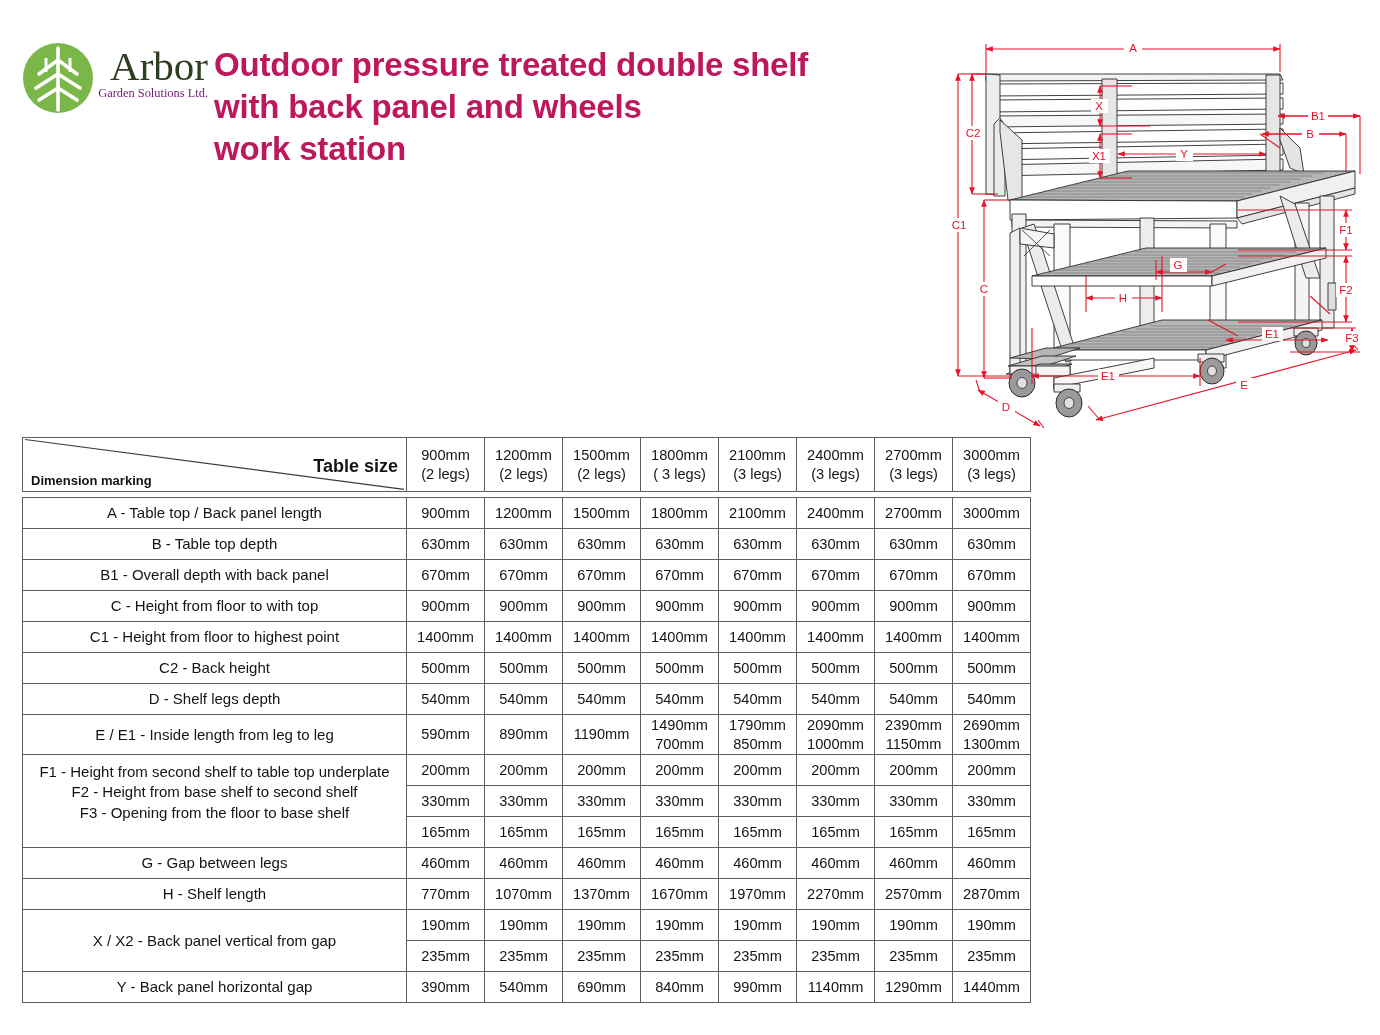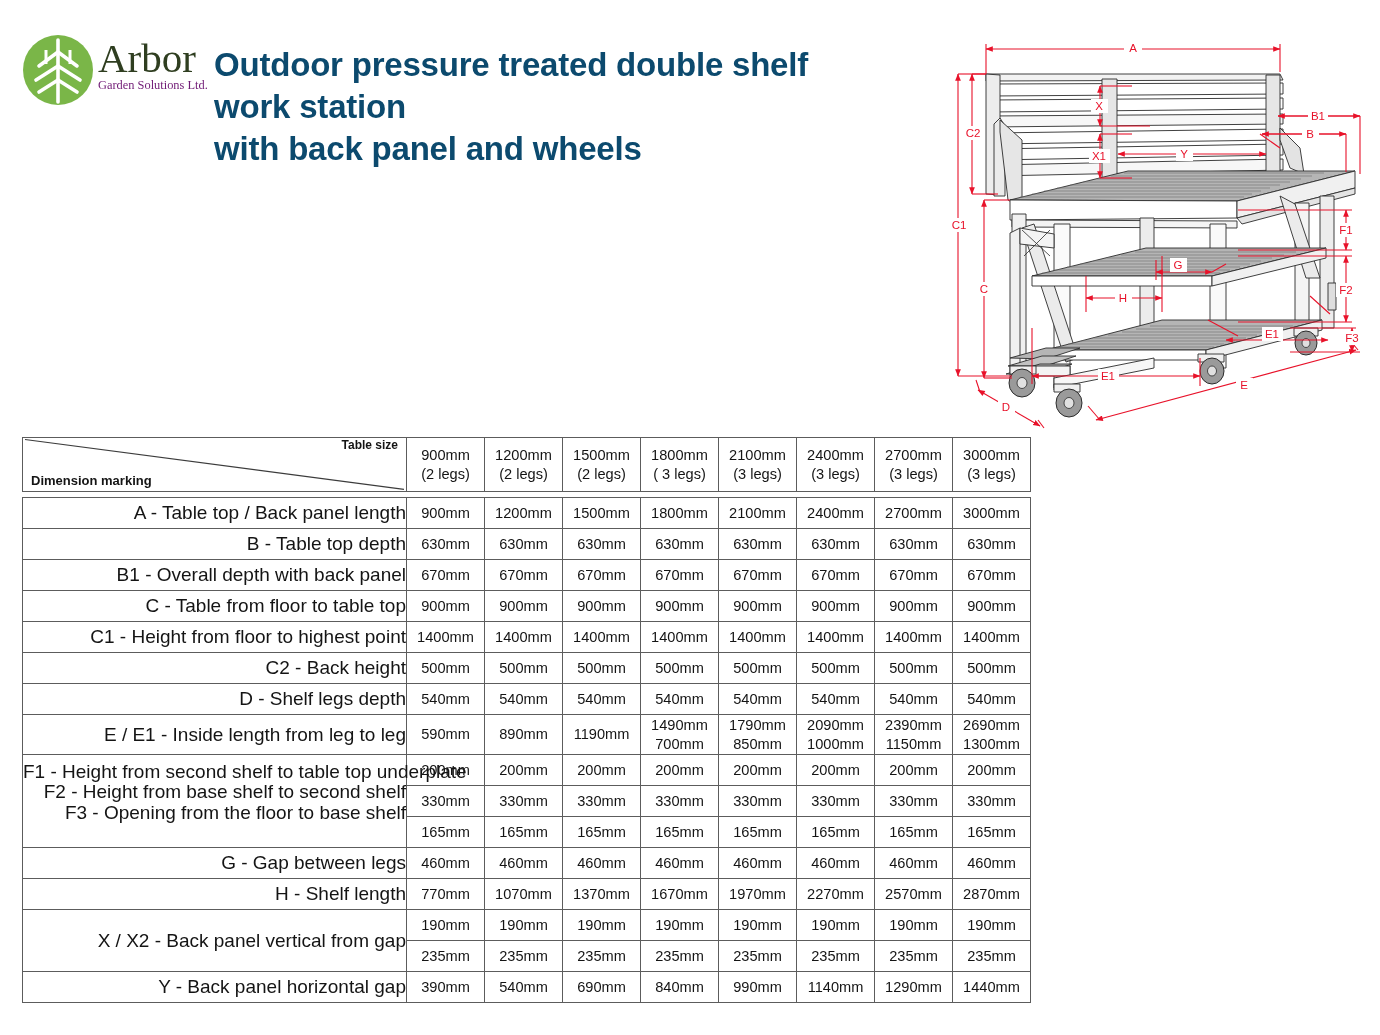--- a/index.html
+++ b/index.html
@@ -14,23 +14,24 @@
     position: relative;
     overflow: hidden;
     font-family: "Liberation Sans", sans-serif;
     color: #1a1a1a;
   }
 
   
   #logo-block {
     position: absolute;
     left: 22px;
-    top: 32px;
+    top: 40px;
     width: 180px;
     height: 92px;
+    text-align: right;
   }
   #logo-mark {
     position: absolute;
     left: 0px;
     top: 2px;
     width: 72px;
     height: 72px;
   }
   #logo-wordmark {
     position: absolute;
@@ -56,21 +57,21 @@
 
   
   #page-title {
     position: absolute;
     left: 214px;
     top: 44px;
     width: 790px;
     font-size: 33px;
     font-weight: bold;
     line-height: 42px;
-    color: #0c4a6e;
+    color: #be185d;
     letter-spacing: -0.2px;
   }
   #page-title .tline { display: block; }
 
   
   #drawing {
     position: absolute;
     left: 950px;
     top: 28px;
     width: 430px;
@@ -106,46 +107,46 @@
     padding: 0;
   }
   td.corner-cell .diag {
     position: absolute;
     left: 0; top: 0; right: 0; bottom: 0;
     pointer-events: none;
   }
   .corner-top {
     position: absolute;
     right: 8px;
-    top: 0;
+    top: 18px;
     font-weight: bold;
-    font-size: 12px;
+    font-size: 18px;
   }
   .corner-bottom {
     position: absolute;
     left: 8px;
     bottom: 3px;
     font-weight: bold;
     font-size: 13px;
   }
   td.size-head {
     text-align: center;
     font-size: 14.6px;
     line-height: 19px;
     height: 53px;
     padding: 0 1px;
   }
   td.size-head .sz { display: block; }
 
   
   td.label-cell {
-    text-align: right;
+    text-align: center;
     padding: 0 0 0 7px;
     height: 30px;
-    font-size: 19px;
+    font-size: 15px;
     line-height: 20px;
   }
   td.label-cell.multi {
     line-height: 20.5px;
     padding-top: 1px;
     padding-bottom: 18px;
   }
   td.label-cell .lline { display: block; white-space: nowrap; }
   td.val {
     text-align: center;
@@ -180,22 +181,22 @@
     </svg>
   </div>
   <div id="logo-wordmark">
     <div class="logo-arbor">Arbor</div>
     <div class="logo-tagline">Garden Solutions Ltd.</div>
   </div>
 </div>
 
 <div id="page-title">
   <span class="tline">Outdoor pressure treated double shelf</span>
+  <span class="tline">with back panel and wheels</span>
   <span class="tline">work station</span>
-  <span class="tline">with back panel and wheels</span>
 </div>
 
 <div id="drawing">
 <svg width="430" height="420" viewBox="0 0 430 420" aria-hidden="true">
   <defs>
     <marker id="ah" markerWidth="7" markerHeight="7" refX="6.2" refY="2.6" orient="auto">
       <path d="M0,0 L6.6,2.6 L0,5.2 z" fill="#e8122a"></path>
     </marker>
     <marker id="ahs" markerWidth="7" markerHeight="7" refX="0.4" refY="2.6" orient="auto">
       <path d="M6.6,0 L0,2.6 L6.6,5.2 z" fill="#e8122a"></path>
@@ -574,21 +575,21 @@
       <td class="val">670mm</td>
       <td class="val">670mm</td>
       <td class="val">670mm</td>
       <td class="val">670mm</td>
       <td class="val">670mm</td>
       <td class="val">670mm</td>
       <td class="val">670mm</td>
       <td class="val">670mm</td>
     </tr>
     <tr>
-      <td class="label-cell">C - Table from floor to table top</td>
+      <td class="label-cell">C - Height from floor to with top</td>
       <td class="val">900mm</td>
       <td class="val">900mm</td>
       <td class="val">900mm</td>
       <td class="val">900mm</td>
       <td class="val">900mm</td>
       <td class="val">900mm</td>
       <td class="val">900mm</td>
       <td class="val">900mm</td>
     </tr>
     <tr>

